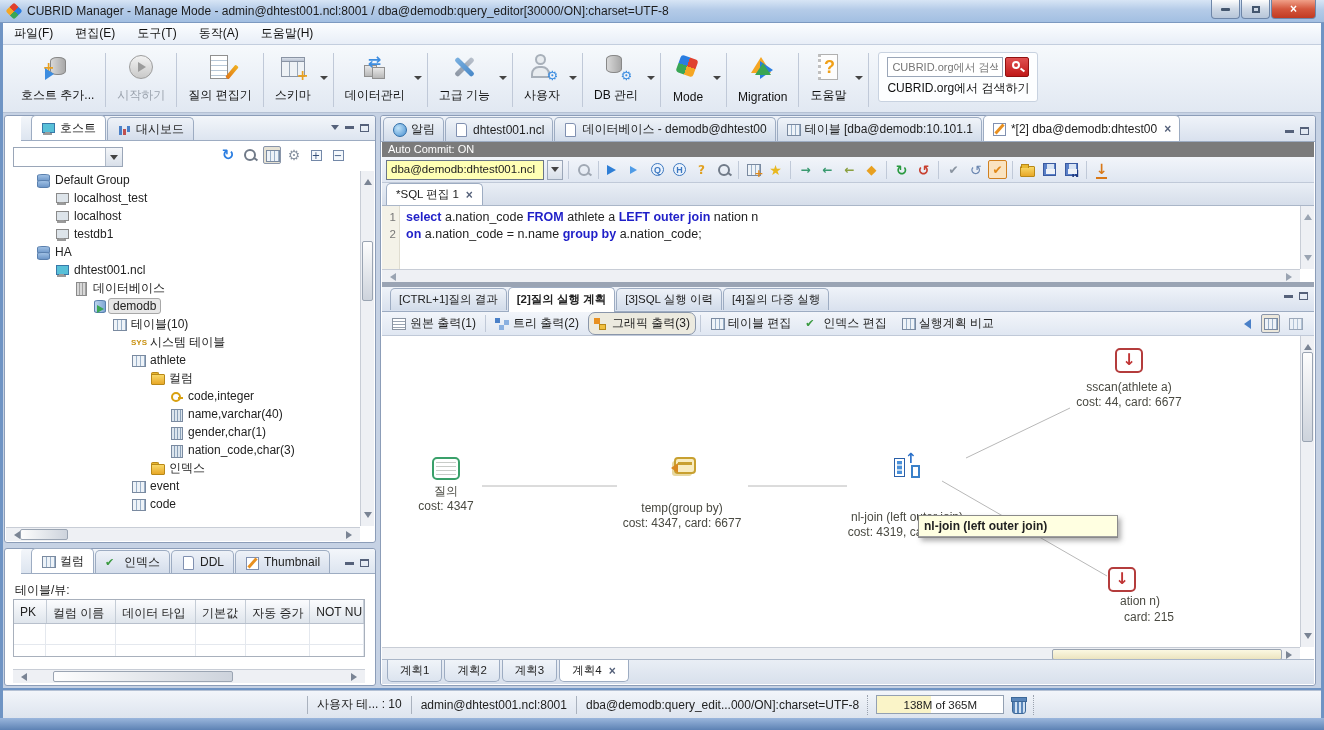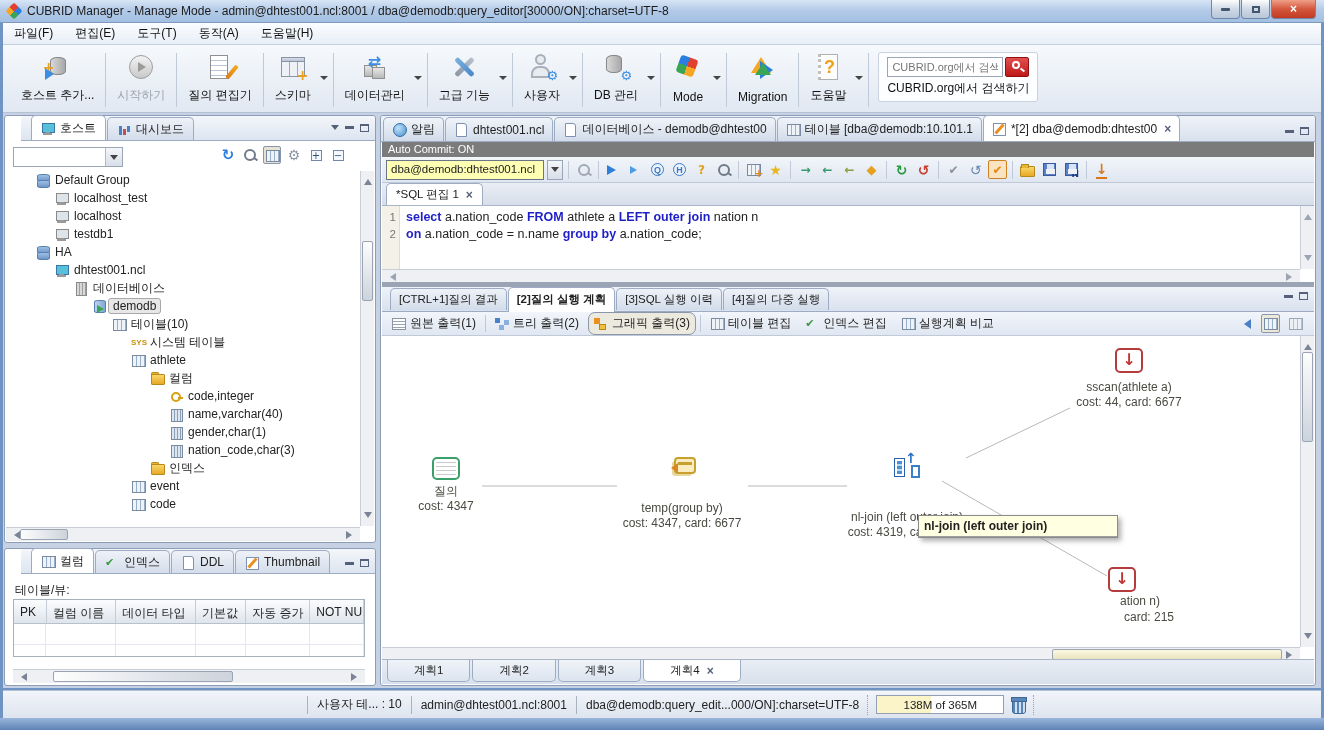--- a/index.html
+++ b/index.html
@@ -201,21 +201,21 @@
 
   
   .tooltip{position:absolute;left:536px;top:179px;width:200px;background:#ffffe1;border:1px solid #8a8a8a;box-shadow:3px 3px 5px rgba(80,80,80,.45);z-index:5}
   .tt-title{font-weight:bold;font-size:12px;padding:3px 5px;border-bottom:1px solid #a0a0a0}
   .tt-body{display:grid;grid-template-columns:82px 1fr;row-gap:10px;padding:9px 6px 12px}
   .tt-label{font-weight:bold}
   .tt-val{word-break:break-all;width:112px}
 
   
   .plantabs{position:absolute;left:1px;bottom:1px;right:1px;height:25px;background:linear-gradient(#e9eef5,#d8e0ec);border-top:1px solid #aab6c8;display:flex;align-items:flex-start;padding-left:5px}
-  .plantab{height:22px;display:flex;align-items:center;gap:5px;padding:0 26px;border:1px solid #9dacc2;border-top:none;border-radius:0 0 5px 5px;background:linear-gradient(#f0f4f9,#dce4ef);margin-right:2px;font-size:11.5px}
+  .plantab{height:22px;display:flex;align-items:center;gap:5px;padding:0 12px;border:1px solid #9dacc2;border-top:none;border-radius:0 0 5px 5px;background:linear-gradient(#f0f4f9,#dce4ef);margin-right:2px;font-size:11.5px}
   .plantab.active{background:#fff}
 
   
   .statusbar{position:absolute;left:3px;top:690px;width:1318px;height:28px;background:linear-gradient(#f2f5fa,#dde4ee);border-top:1px solid #b5c1d4;display:flex;align-items:center}
   .stsep{width:1px;height:18px;background:#aab2be;margin:0 9px}
   .stdot{width:1px;height:20px;border-left:1px dotted #9aa2ae;margin:0 8px}
   .gauge{position:relative;width:128px;height:19px;border:1px solid #93a0b2;background:#fff;overflow:hidden}
   .gaugefill{position:absolute;left:0;top:0;bottom:0;width:43%;background:#faf4c8}
   .gaugetext{position:absolute;inset:0;text-align:center;line-height:18px;font-size:11.5px}
   .trash{position:relative;width:13px;height:15px;margin-left:8px}

